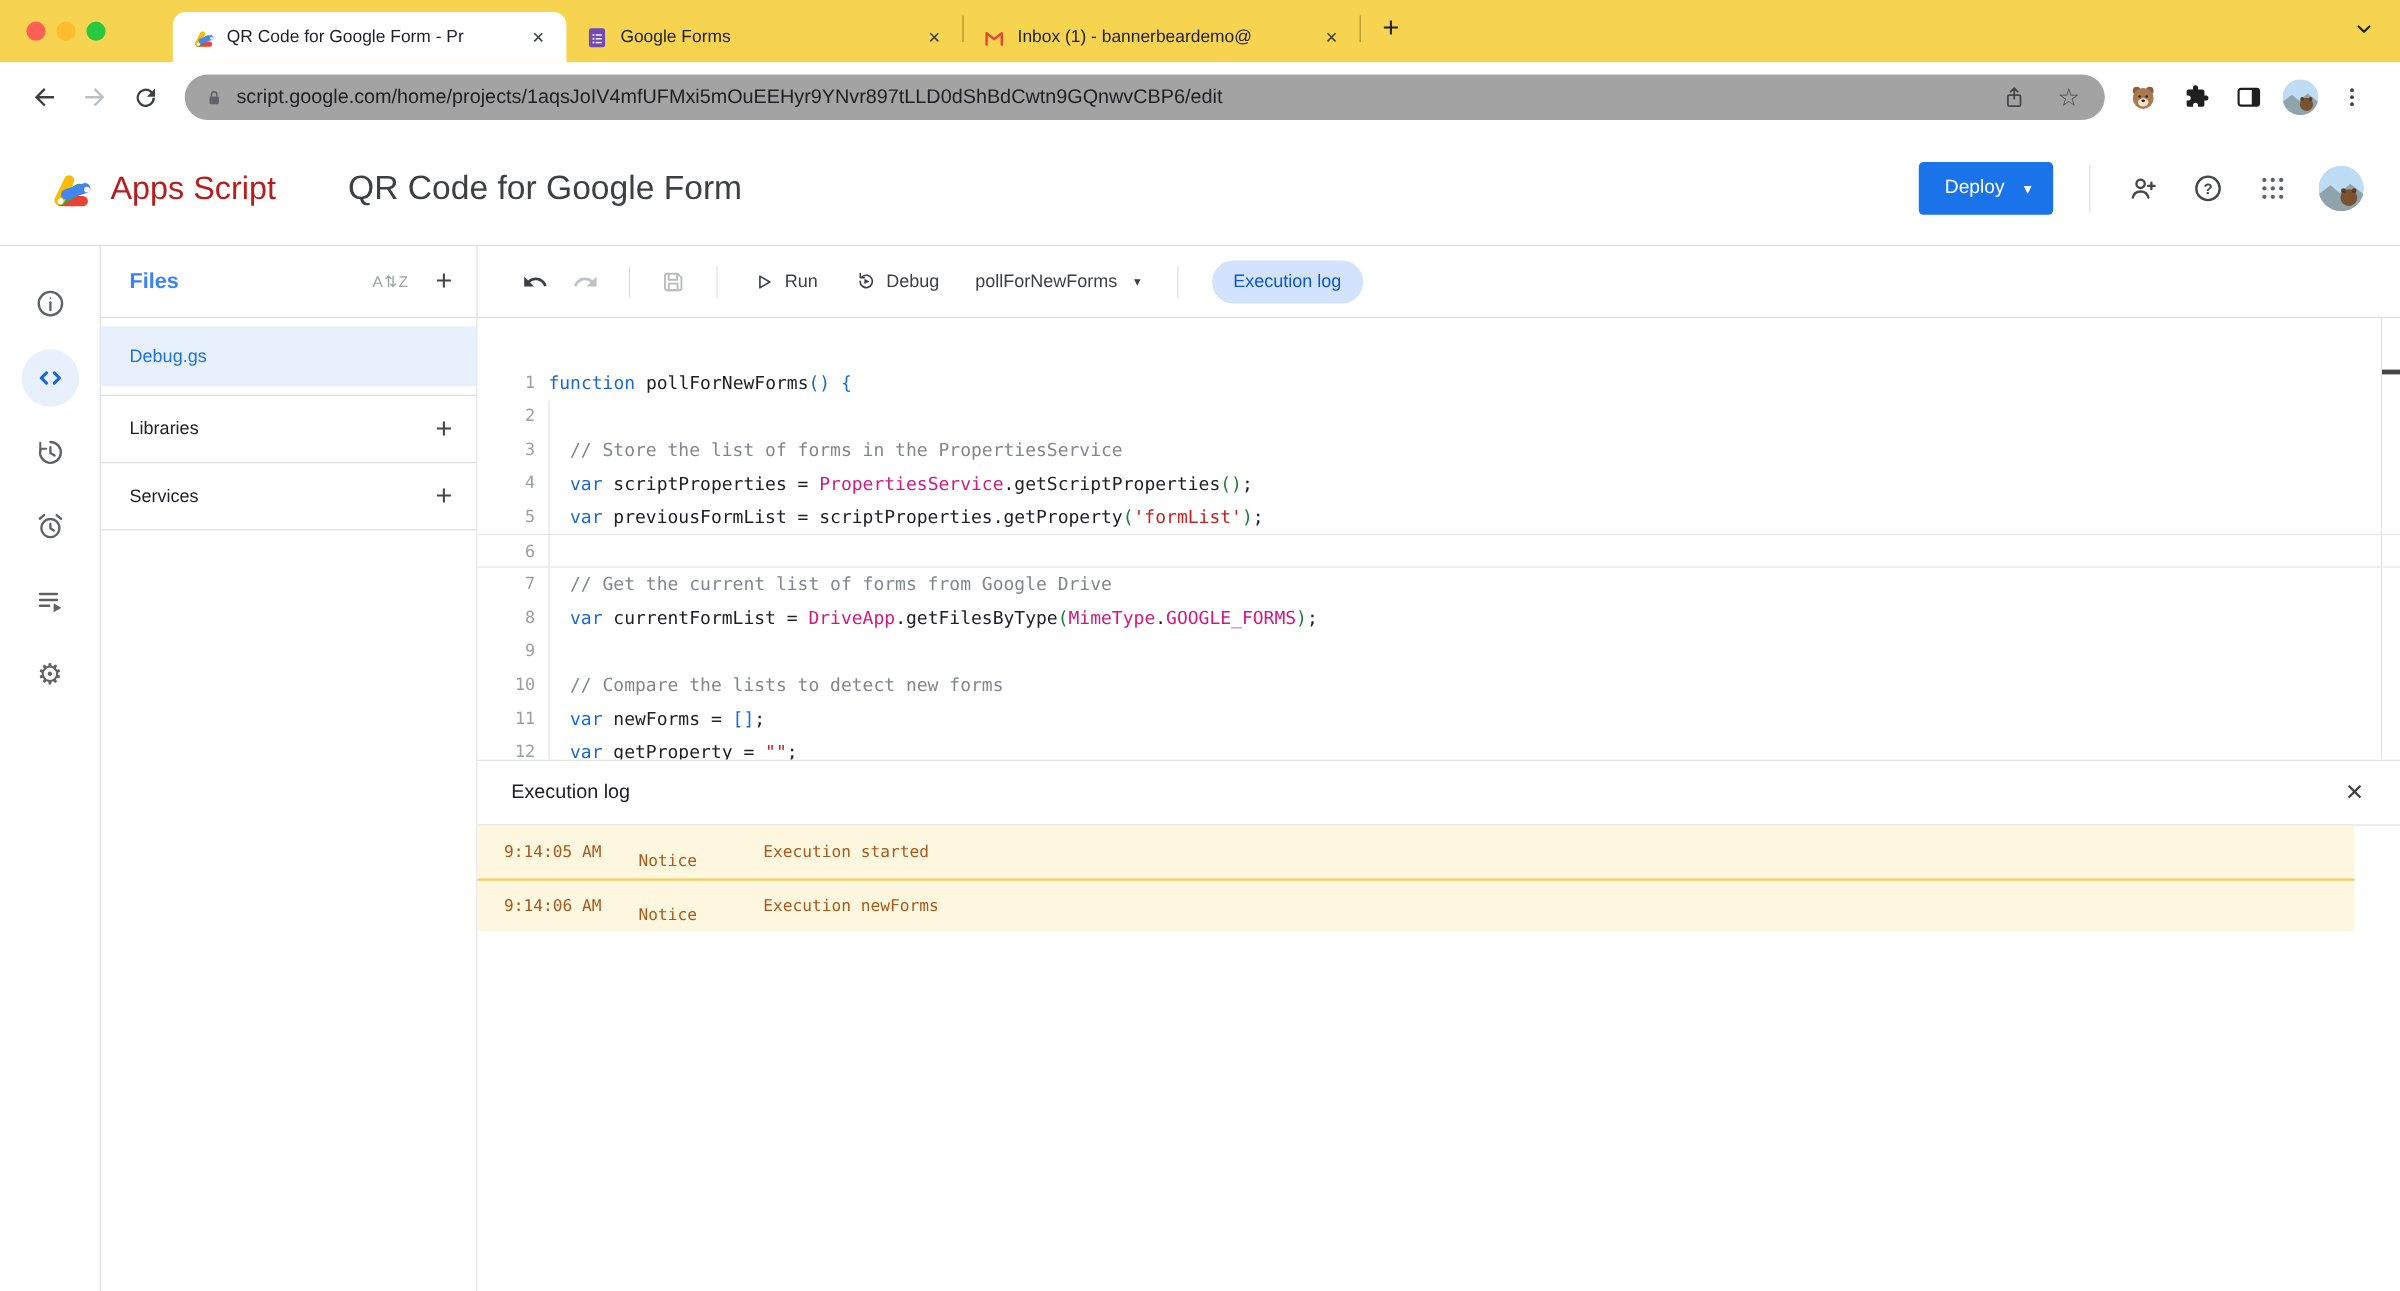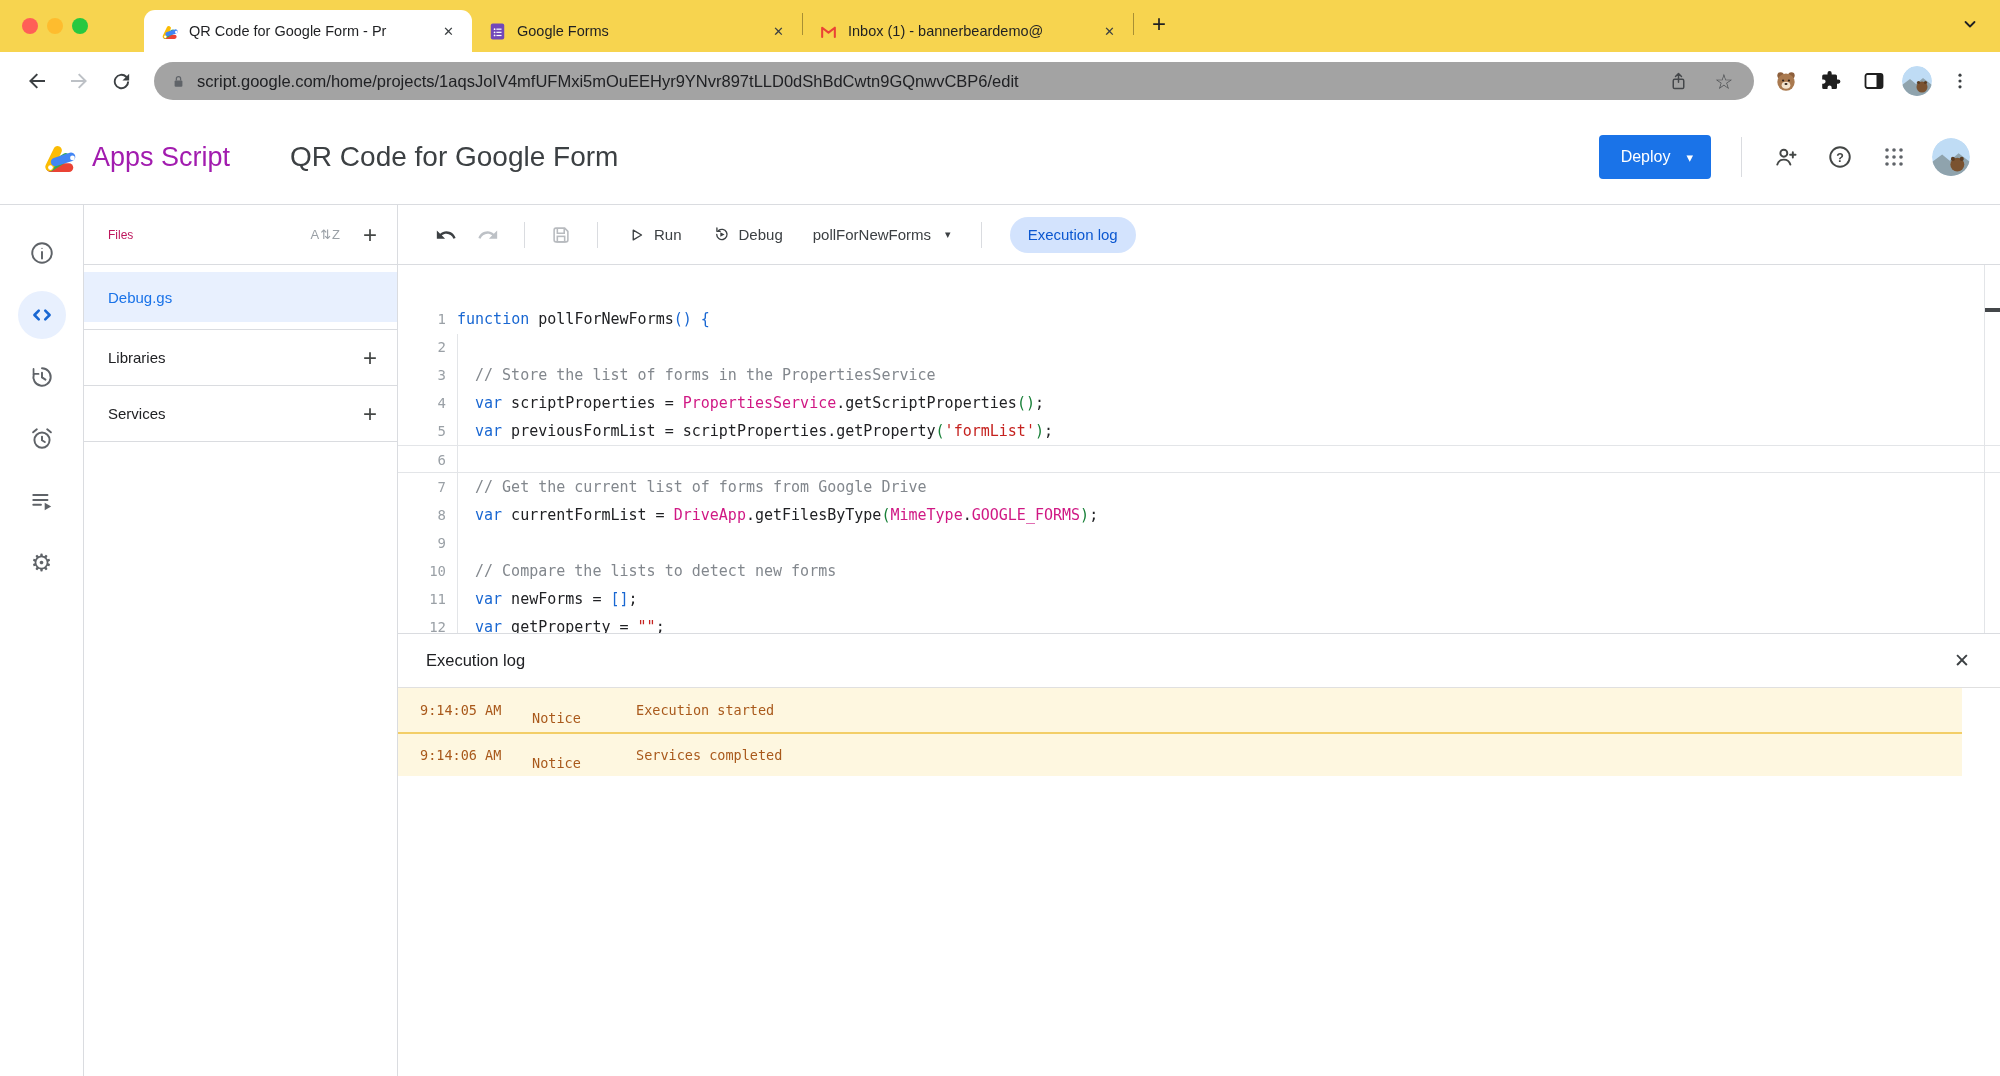--- a/index.html
+++ b/index.html
@@ -34,21 +34,21 @@
   .urlbar-right { display:flex; align-items:center; gap:14px; margin-left:10px; }
   .ext-ic { width:32px; height:32px; display:flex; align-items:center; justify-content:center; }
   .star-glyph { font-size:21px; color:#44474a; line-height:1; }
   .toolbar-right { display:flex; align-items:center; gap:12px; }
   .avatar-sm { width:30px; height:30px; border-radius:50%; overflow:hidden; }
 
   
   .appheader { height:95px; background:#fff; border-bottom:1px solid #dadce0;
                display:flex; align-items:center; padding:0 30px 0 38px; }
   .as-logo { width:42px; height:38px; }
-  .brand { font-size:27px; color:#a21caf; margin-left:12px; }
+  .brand { font-size:27px; color:#b91c1c; margin-left:12px; }
   .proj-title { font-size:28px; color:#3c4043; margin-left:60px; flex:1; white-space:nowrap;
                 overflow:hidden; text-overflow:ellipsis; }
   .deploy-btn { background:#1a73e8; color:#fff; border:none; border-radius:4px; height:44px;
                 padding:0 18px 0 22px; font-size:16px; font-weight:500; display:flex;
                 align-items:center; gap:16px; font-family:inherit; }
   .deploy-caret { font-size:13px; }
   .hdr-divider { width:1px; height:40px; background:#dadce0; margin:0 24px 0 30px; }
   .hdr-ic { width:40px; height:40px; display:flex; align-items:center; justify-content:center; color:#444746; }
   .hdr-ic + .hdr-ic { margin-left:14px; }
   .avatar-lg { width:38px; height:38px; border-radius:50%; overflow:hidden; margin-left:18px; }
@@ -58,21 +58,21 @@
   .rail { width:84px; border-right:1px solid #dadce0; display:flex; flex-direction:column;
           align-items:center; padding-top:24px; gap:14px; }
   .rail-item { width:48px; height:48px; border-radius:50%; display:flex; align-items:center;
                justify-content:center; color:#5f6368; }
   .rail-item.active { background:#e8f0fe; color:#1967d2; }
   .gear-glyph { font-size:24px; line-height:1; }
 
   .filespanel { width:314px; border-right:1px solid #dadce0; display:flex; flex-direction:column; }
   .panel-head { height:60px; border-bottom:1px solid #dadce0; display:flex; align-items:center;
                 padding:0 20px 0 24px; }
-  .panel-head .lbl { font-size:12px; color:#be185d; flex:1; }
+  .panel-head .lbl { font-size:18px; color:#3b82f6; flex:1;font-weight:bold; }
   .sort-az { font-size:13px; color:#9aa0a6; letter-spacing:1px; margin-right:22px; }
   .plus-ic { font-size:24px; font-weight:300; color:#444746; line-height:1; }
   .file-row { height:50px; margin:7px 0; background:#e8f0fe; display:flex; align-items:center;
               padding:0 24px; font-size:15px; color:#1a73e8; }
   .files-sep { border-bottom:1px solid #dadce0; }
   .section-row { height:56px; display:flex; align-items:center; padding:0 20px 0 24px;
                  border-bottom:1px solid #dadce0; font-size:15px; color:#202124; }
   .section-row .lbl { flex:1; }
 
   .editorcol { flex:1; display:flex; flex-direction:column; min-width:0; }
@@ -485,19 +485,19 @@
       </div>
       <div>
           <div class="log-row">
             <span class="log-time">9:14:05 AM</span>
             <span class="log-level">Notice</span>
             <span class="log-msg">Execution started</span>
           </div>
           <div class="log-row">
             <span class="log-time">9:14:06 AM</span>
             <span class="log-level">Notice</span>
-            <span class="log-msg">Services completed</span>
+            <span class="log-msg">Execution newForms</span>
           </div>
         </div>
     </div>
 
   </div>
 </div>
 
 </body></html>

